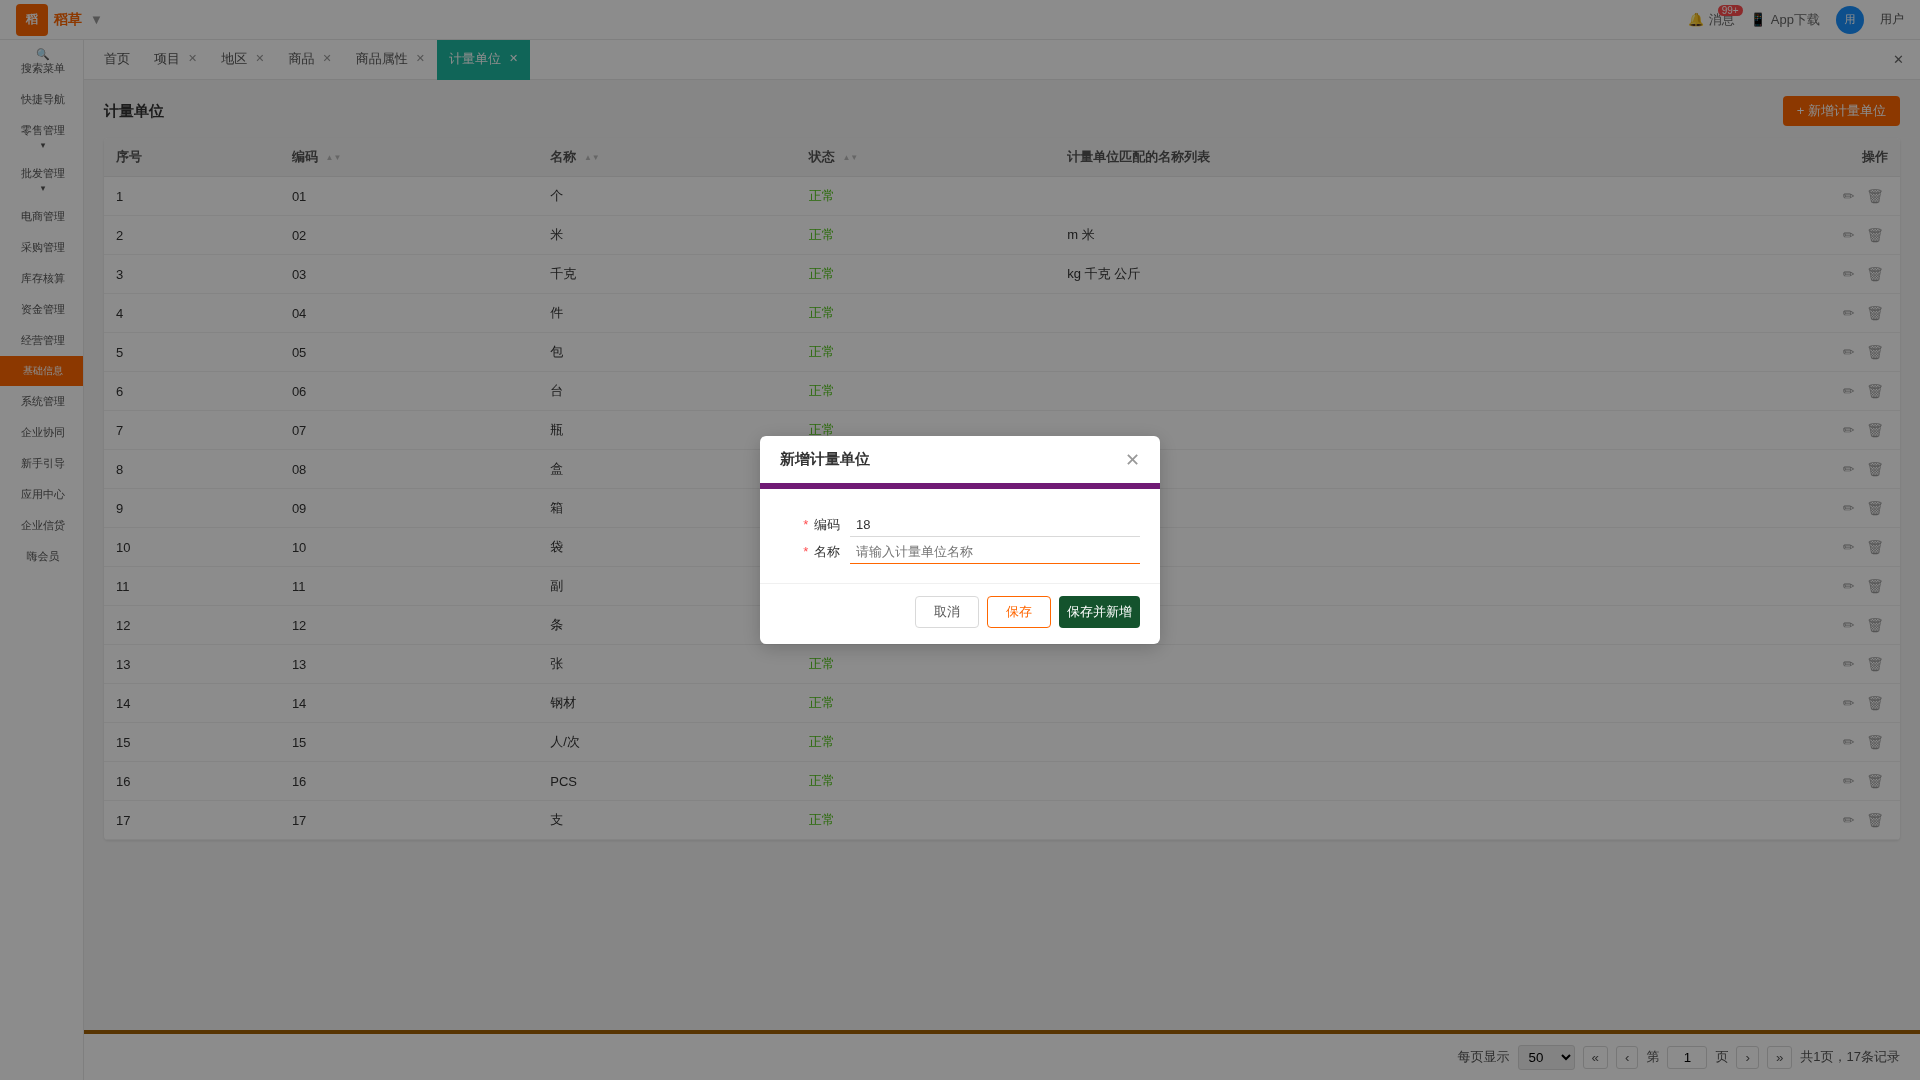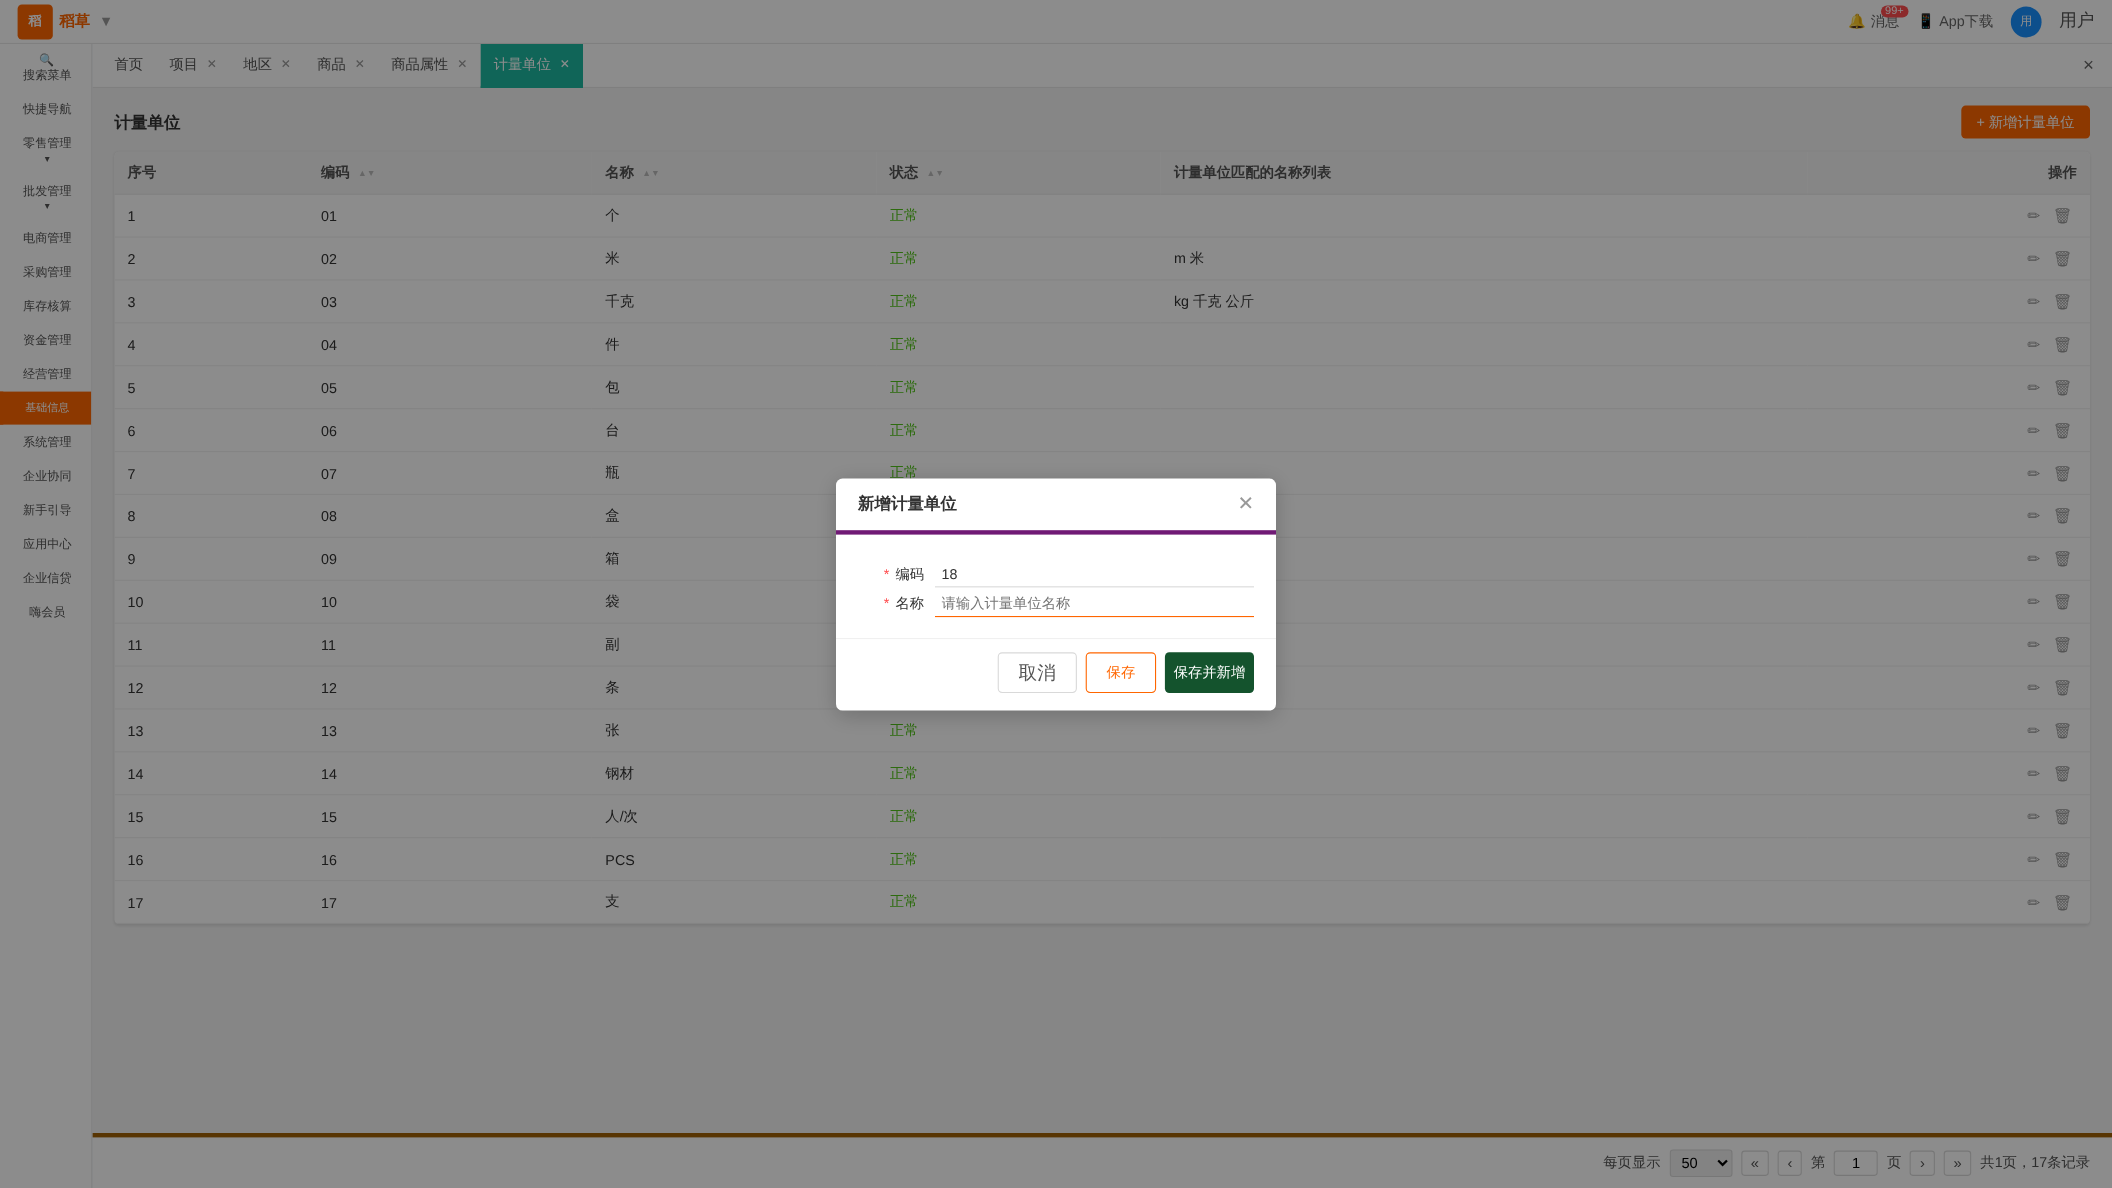--- a/index.html
+++ b/index.html
@@ -51,32 +51,32 @@
 
     
     .pagination { height: 50px; background: #fff; display: flex; align-items: center; justify-content: flex-end; padding: 0 20px; gap: 8px; border-top: 4px solid #a16207; flex-shrink: 0; font-size: 13px; color: #555; }
     .page-btn { border: 1px solid #d9d9d9; background: #fff; padding: 3px 8px; cursor: pointer; border-radius: 3px; color: #555; }
     .page-input { width: 40px; text-align: center; border: 1px solid #d9d9d9; border-radius: 3px; padding: 3px; }
     .page-size-select { border: 1px solid #d9d9d9; border-radius: 3px; padding: 3px 6px; cursor: pointer; }
 
     
     .modal-overlay { position: fixed; top: 0; left: 0; width: 100%; height: 100%; background: rgba(0,0,0,0.45); z-index: 1000; display: flex; align-items: center; justify-content: center; }
     .modal { background: #fff; border-radius: 6px; width: 400px; box-shadow: 0 4px 20px rgba(0,0,0,0.2); }
-    .modal-header { padding: 14px 20px; border-bottom: 4px solid #701a75; display: flex; align-items: center; justify-content: space-between; }
+    .modal-header { padding: 14px 20px; border-bottom: 6px solid #701a75; display: flex; align-items: center; justify-content: space-between; }
     .modal-title { font-size: 15px; font-weight: bold; color: #333; }
     .modal-close { background: none; border: none; cursor: pointer; color: #999; font-size: 18px; line-height: 1; }
     .modal-body { padding: 24px 20px 16px; }
     .form-item { display: flex; align-items: center; margin-bottom: 3px; }
     .form-label { width: 60px; text-align: right; margin-right: 10px; font-size: 13px; color: #333; flex-shrink: 0; }
     .form-required { color: #ff4d4f; margin-right: 2px; }
     .form-input { flex: 1; border: none; border-bottom: 1px solid #d9d9d9; padding: 4px 6px; font-size: 13px; outline: none; color: #333; }
     .form-input.has-value { border-bottom-color: #d9d9d9; }
     .form-input.focused { border-bottom-color: #ff6600; }
     .modal-footer { padding: 12px 20px 16px; display: flex; justify-content: flex-end; gap: 8px; border-top: 1px solid #f0f0f0; }
-    .btn-cancel { border: 1px solid #d9d9d9; background: #fff; padding: 6px 18px; border-radius: 4px; cursor: pointer; color: #555; font-size: 17px; }
+    .btn-cancel { border: 1px solid #d9d9d9; background: #fff; padding: 6px 18px; border-radius: 4px; cursor: pointer; color: #555; font-size: 13px; }
     .btn-save { border: 1px solid #ff6600; background: #fff; color: #ff6600; padding: 6px 18px; border-radius: 4px; cursor: pointer; font-size: 13px; }
     .btn-save-new { background: #14532d; color: #fff; border: none; padding: 6px 8px; border-radius: 4px; cursor: pointer; font-size: 13px; }
 
     th .sort-icons { display: inline-flex; flex-direction: column; margin-left: 4px; font-size: 8px; color: #bbb; vertical-align: middle; }
   </style>
 </head>
 <body>
 
 <div class="top-bar">
   <div class="top-bar-left">
@@ -90,21 +90,21 @@
     <button class="notification-btn">
       <span>🔔</span>
       <span>消息</span>
       <span class="badge">99+</span>
     </button>
     <div class="app-download">
       <span>📱</span>
       <span>App下载</span>
     </div>
     <div class="avatar">用</div>
-    <span style="color:#555;font-size:16px;">用户</span>
+    <span style="color:#555;font-size:12px;">用户</span>
   </div>
 </div>
 
 <div class="main-layout">
 
   <div class="sidebar">
     <div class="sidebar-item" style="font-size:11px;padding:8px 4px;">
       <div>🔍</div>
       <div>搜索菜单</div>
     </div>

